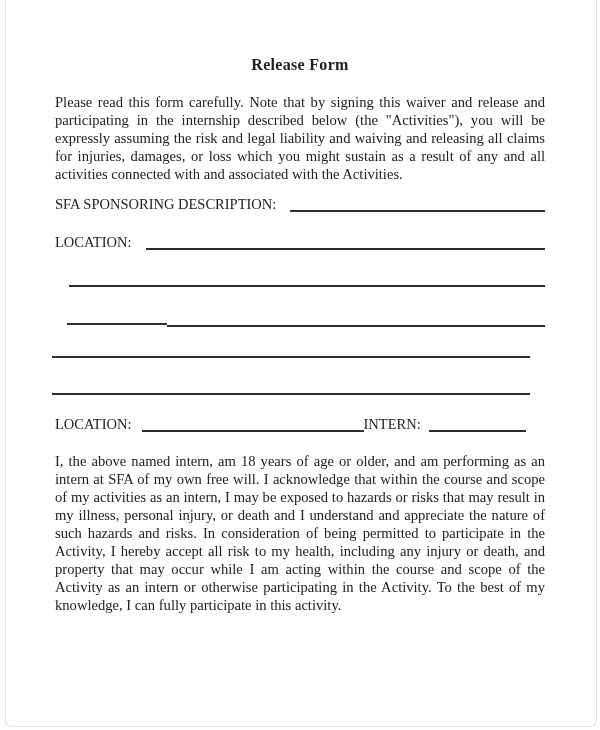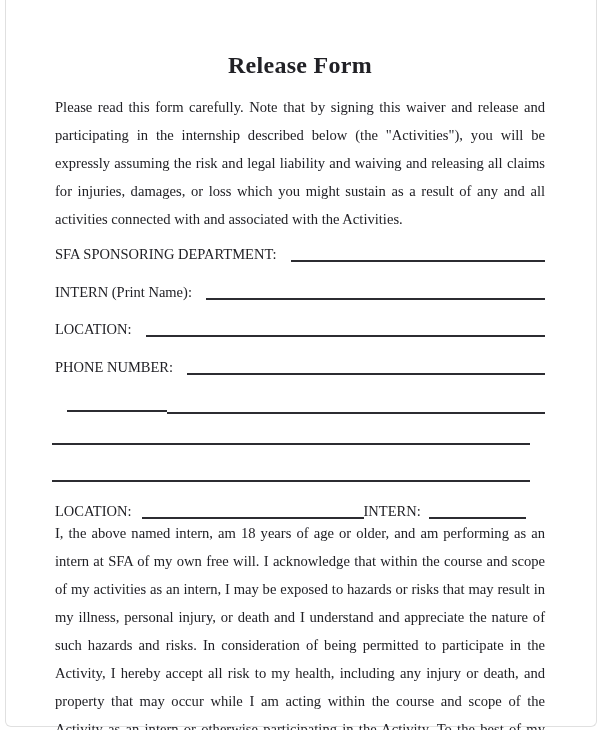--- a/index.html
+++ b/index.html
@@ -19,30 +19,30 @@
     border-radius: 0 0 6px 6px;
     pointer-events: none;
   }
   .page {
     position: absolute;
     left: 55px; top: 54px;
     width: 490px;
   }
   .title {
     text-align: center;
-    font-size: 24px;
+    font-size: 16px;
     font-weight: 700;
     letter-spacing: 0.3px;
     line-height: 22px;
   }
   .para {
     margin: 0;
     text-align: justify;
     font-size: 14.6px;
-    line-height: 28px;
+    line-height: 18px;
   }
   .intro { margin-top: 17px; }
   .rows { margin-top: 13px; }
   .field-row {
     display: flex;
     align-items: flex-end;
     font-size: 14.5px;
     line-height: 16px;
     height: 16px;
     margin-bottom: 21.5px;
@@ -82,53 +82,48 @@
   .loc-line {
     flex: 0 0 auto;
     width: 222px;
     margin-left: 10px;
   }
   .dates-line {
     flex: 1 1 auto;
     margin-left: 8px;
     margin-right: 19px;
   }
-  .closing { }
+  .closing { margin-top: 20px; }
 </style>
 </head>
 <body>
 
 <div class="scan-edge"></div>
 
 <div class="page">
 
   <div class="title">Release Form</div>
 
   <p class="para intro">Please read this form carefully.  Note that by signing this waiver and release and participating in the internship described below (the "Activities"), you will be expressly assuming the risk and legal liability and waiving and releasing all claims for injuries, damages, or loss which you might sustain as a result of any and all activities connected with and associated with the Activities.</p>
 
   <div class="rows">
 
     <div class="field-row">
-      <span class="flabel">SFA SPONSORING DEPARTMENT:</span>
+      <span class="flabel">SFA SPONSORING DESCRIPTION:</span>
       <span class="fline"></span>
     </div>
 
 
-    <div class="field-row">
-      <span class="flabel">INTERN (Print Name):</span>
-      <span class="fline"></span>
-    </div>
 
     <div class="field-row">
       <span class="flabel">LOCATION:</span>
       <span class="fline"></span>
     </div>
 
     <div class="field-row">
-      <span class="flabel">PHONE NUMBER:</span>
       <span class="fline"></span>
     </div>
 
     <div class="field-row">
       <span class="seg1"></span>
       <span class="seg2"></span>
     </div>
 
     <div class="blank-line bl1"></div>
     <div class="blank-line bl2"></div>

